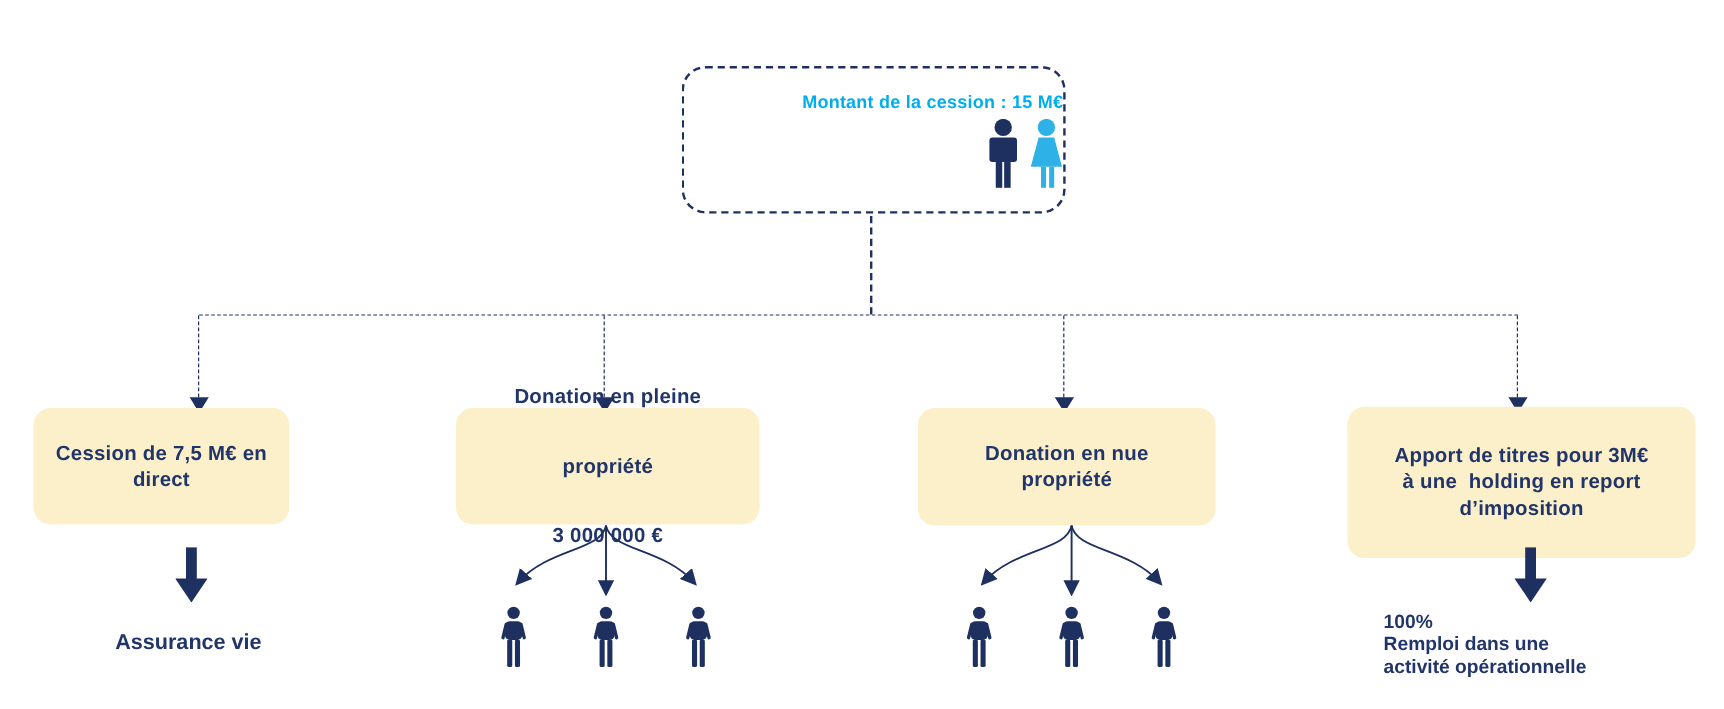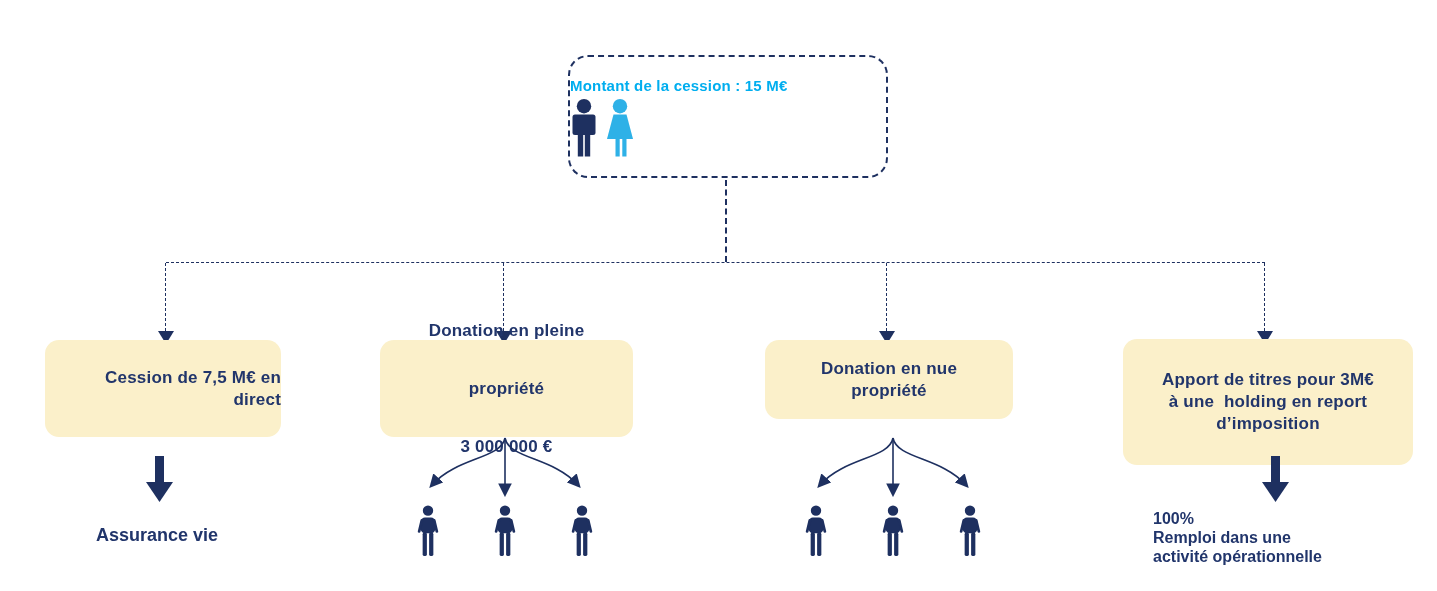--- a/index.html
+++ b/index.html
@@ -11,21 +11,21 @@
   }
   *{box-sizing:border-box;margin:0;padding:0;}
   html,body{background:#fff;}
   body{font-family:"Liberation Sans",sans-serif;}
   .canvas{position:relative;width:1437px;height:591px;background:#ffffff;overflow:hidden;}
 
   
   .root-box{
     position:absolute;left:568px;top:55px;width:320px;height:123px;
     border:2.5px dashed var(--navy);border-radius:20px;
-    display:flex;flex-direction:column;align-items:flex-start;
+    display:flex;flex-direction:column;align-items:flex-end;
   }
   .root-title{
     padding-top:20px;font-size:15px;font-weight:bold;color:var(--light-blue);
     white-space:pre;letter-spacing:.2px;
   }
   .couple{margin-top:5px;width:64px;height:58px;}
 
   
   .stem{position:absolute;left:725px;top:180px;height:82px;width:0;border-left:2.5px dashed var(--navy);}
   .rail{position:absolute;left:166px;top:262px;width:1099px;height:0;border-top:1.6px dashed var(--navy);}
@@ -37,23 +37,23 @@
     border-top:13px solid var(--navy);
   }
   .drop-arrow.a1{left:158px}.drop-arrow.a2{left:496px}.drop-arrow.a3{left:879px}.drop-arrow.a4{left:1257px}
 
   
   .bbox{
     position:absolute;background:var(--box-cream);border-radius:14px;
     display:flex;flex-direction:column;align-items:center;justify-content:center;
     text-align:center;
   }
-  .bbox.b1{left:45px;top:340px;width:236px;height:97px;align-items:flex-end;}
+  .bbox.b1{left:28px;top:340px;width:213px;height:97px;}
   .bbox.b2{left:380px;top:340px;width:253px;height:97px;gap:36px;}
-  .bbox.b3{left:765px;top:340px;width:248px;height:79px;}
+  .bbox.b3{left:765px;top:340px;width:248px;height:98px;}
   .bbox.b4{left:1123px;top:339px;width:290px;height:126px;}
   .box-line{
     font-size:17px;font-weight:bold;color:var(--text-navy);
     line-height:22px;white-space:pre;letter-spacing:.2px;
   }
 
   
   .block-arrow{position:absolute;width:27px;height:46px;top:456px;}
   .block-arrow.o1{left:146px}.block-arrow.o4{left:1262px}
   .outcome-1{

